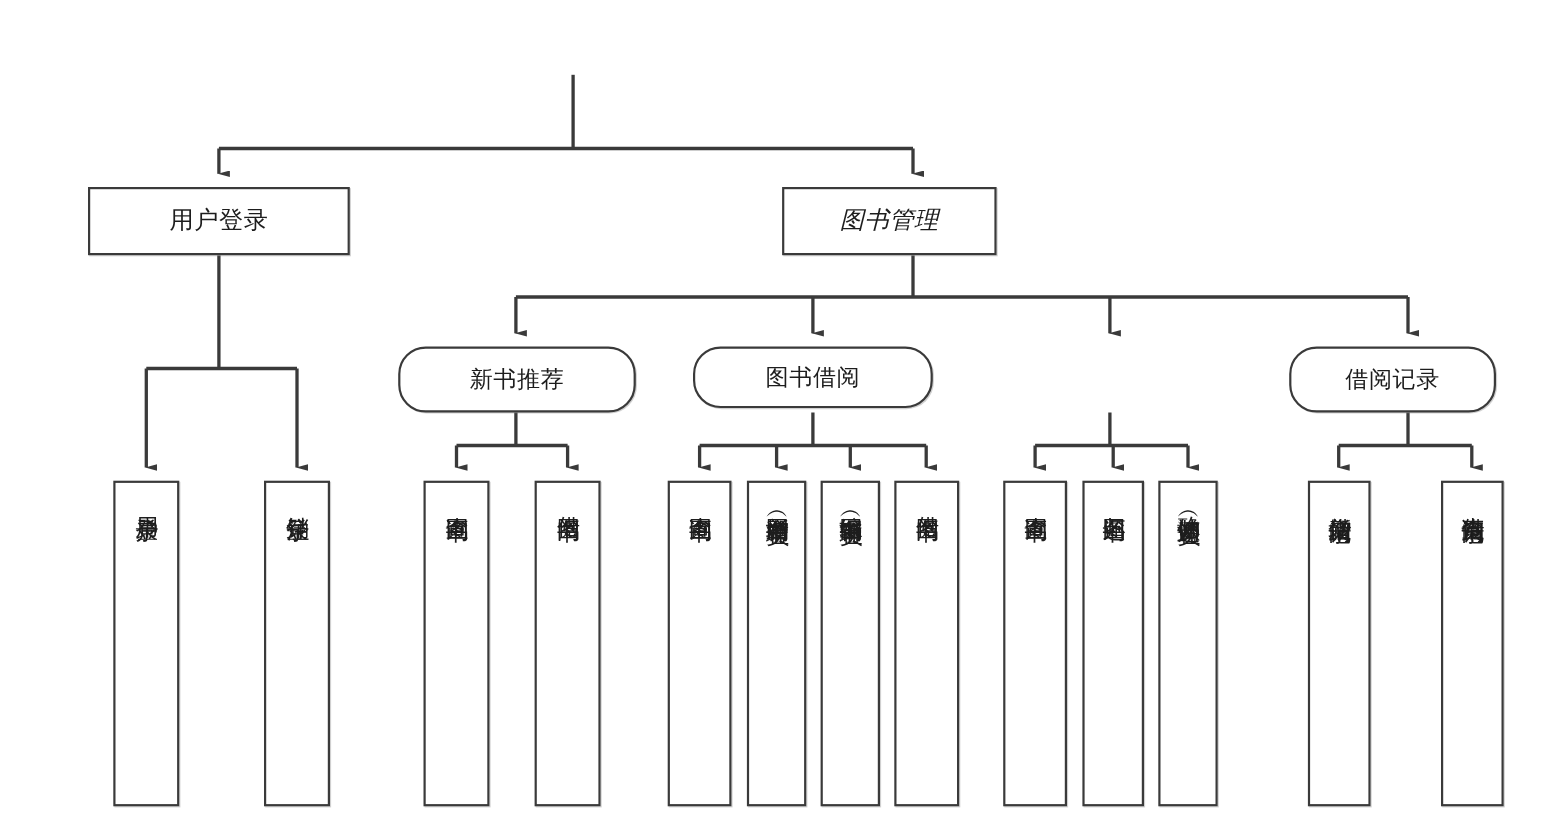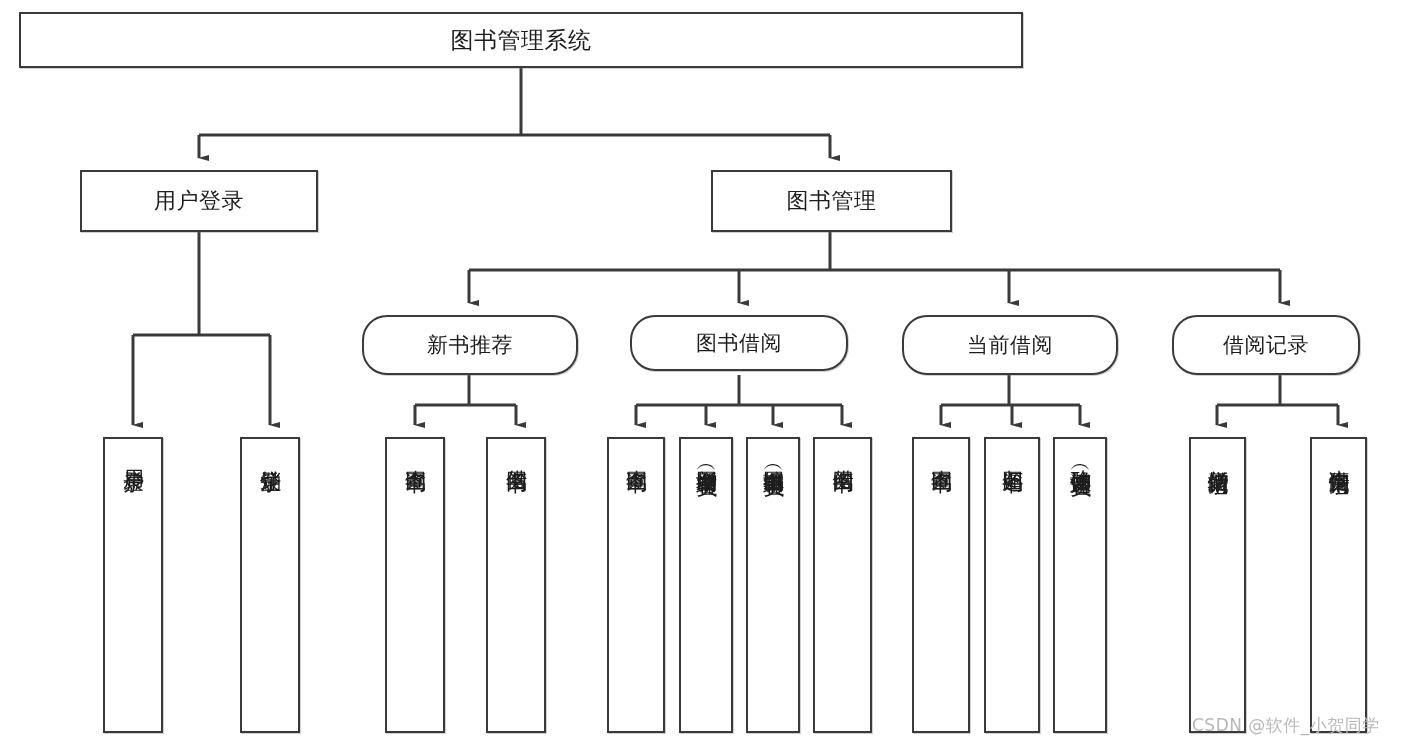--- a/index.html
+++ b/index.html
@@ -115,39 +115,33 @@
       <path d="M1012,405 L1012,425" marker-end="url(#arrow)"></path>
       <path d="M1080,405 L1080,425" marker-end="url(#arrow)"></path>
 
       <path d="M1280,375 L1280,405"></path>
       <path d="M1217,405 L1338,405"></path>
       <path d="M1217,405 L1217,425" marker-end="url(#arrow)"></path>
       <path d="M1338,405 L1338,425" marker-end="url(#arrow)"></path>
     </g>
   </svg>
 
-  <div class="node root" id="n-root" style="left: 19px; top: 12px; width: 1004px; height: 56px;">
-    <span class="node-label">图书管理系统</span>
-  </div>
 
   <div class="node lvl2" id="n-l2-0" style="left: 80px; top: 170px; width: 238px; height: 62px;">
     <span class="node-label">用户登录</span>
   </div>
-  <div class="node lvl2" id="n-l2-1" style="left: 711px; top: 170px; width: 241px; height: 62px;">
+  <div class="node lvl2" id="n-l2-1" style="left: 711px; top: 170px; width: 195px; height: 62px; font-style: italic;">
     <span class="node-label">图书管理</span>
   </div>
 
   <div class="node lvl3" id="n-l3-0" style="left: 362px; top: 315px; width: 216px; height: 60px;">
     <span class="node-label">新书推荐</span>
   </div>
   <div class="node lvl3" id="n-l3-1" style="left: 630px; top: 315px; width: 218px; height: 56px;">
     <span class="node-label">图书借阅</span>
-  </div>
-  <div class="node lvl3" id="n-l3-2" style="left: 902px; top: 315px; width: 216px; height: 60px;">
-    <span class="node-label">当前借阅</span>
   </div>
   <div class="node lvl3" id="n-l3-3" style="left: 1172px; top: 315px; width: 188px; height: 60px;">
     <span class="node-label">借阅记录</span>
   </div>
 
   <div class="node leaf" id="n-lf-0" style="left: 103px; top: 437px; width: 60px; height: 296px;">
     <span class="node-label">用户登录</span>
   </div>
   <div class="node leaf" id="n-lf-1" style="left: 240px; top: 437px; width: 60px; height: 296px;">
     <span class="node-label">注销登录</span>
@@ -179,15 +173,14 @@
   <div class="node leaf tall" id="n-lf-10" style="left: 1053px; top: 437px; width: 54px; height: 296px;">
     <span class="node-label">确认归还（管理员）</span>
   </div>
   <div class="node leaf" id="n-lf-11" style="left: 1189px; top: 437px; width: 57px; height: 296px;">
     <span class="node-label">新增借阅记录</span>
   </div>
   <div class="node leaf" id="n-lf-12" style="left: 1310px; top: 437px; width: 57px; height: 296px;">
     <span class="node-label">查询借阅记录</span>
   </div>
 
-  <div class="watermark" id="wm" style="left: 1192px; top: 714px; color: rgb(185, 185, 185);">CSDN @软件_小贺同学</div>
 
 </div>
 
 </body></html>

